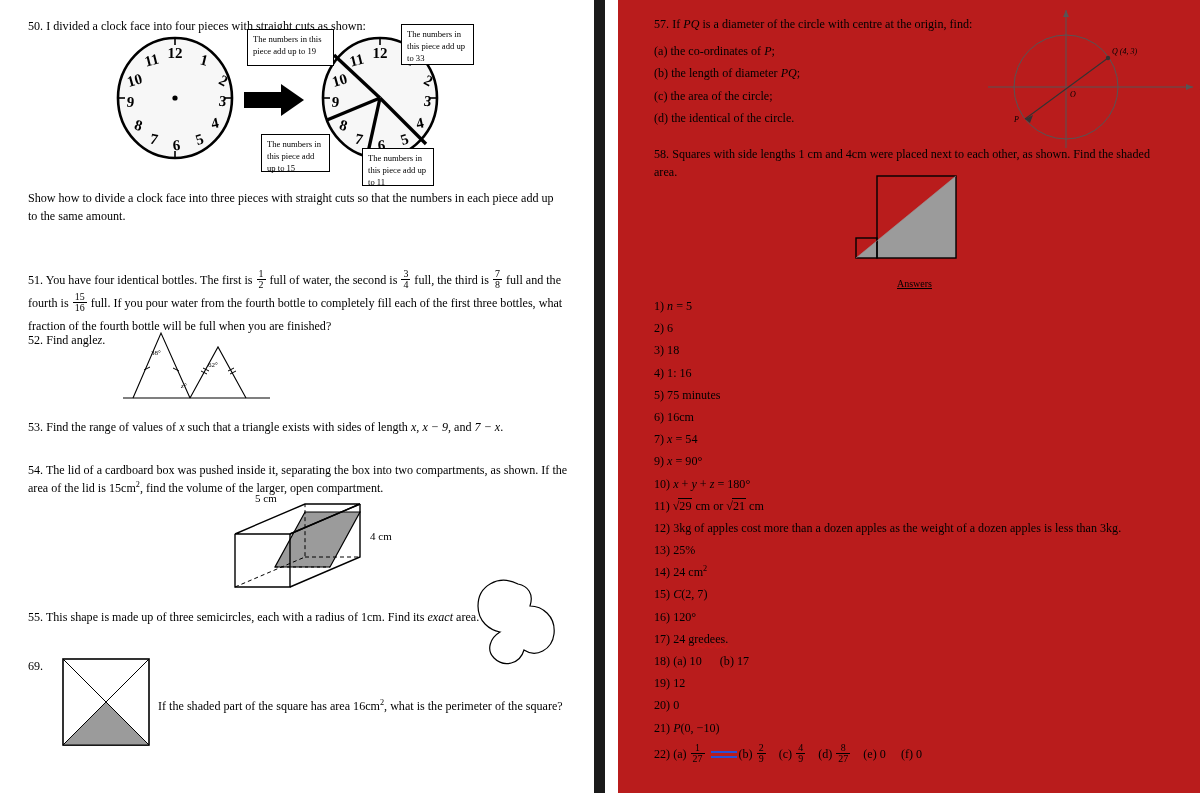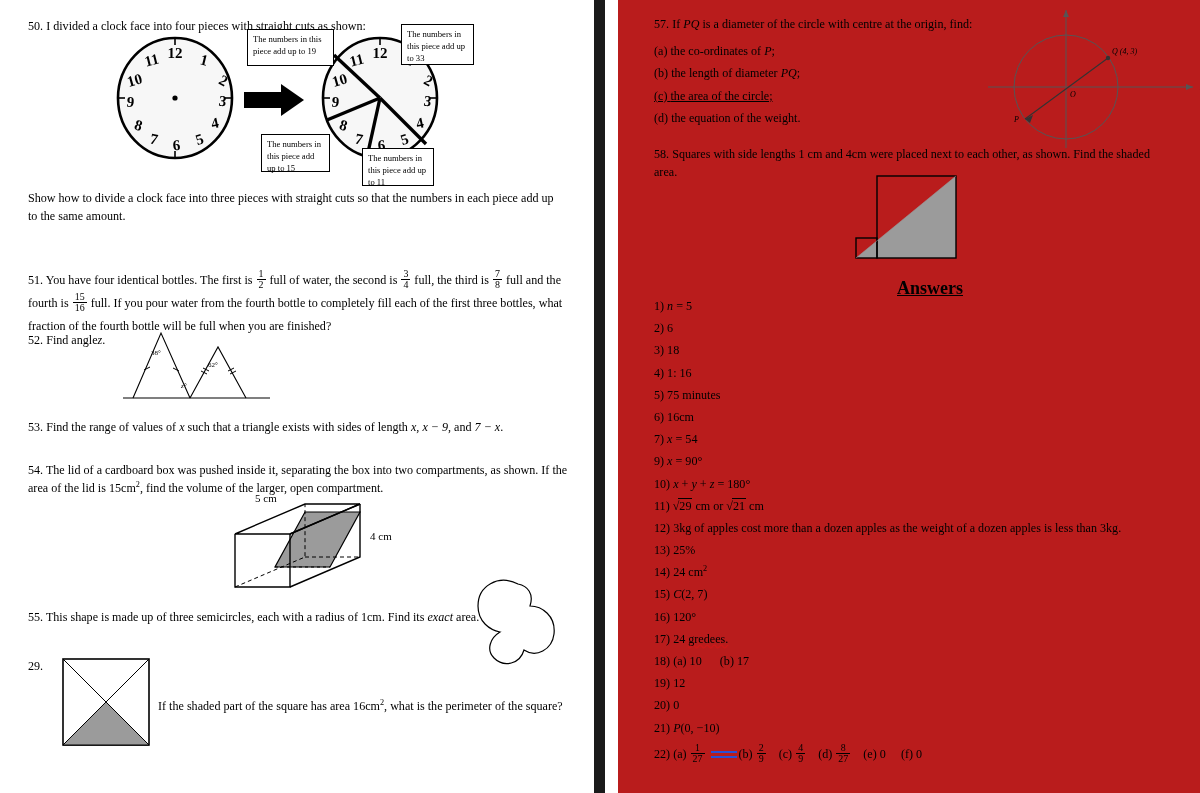--- a/index.html
+++ b/index.html
@@ -27,21 +27,21 @@
   sup{font-size:.68em;vertical-align:super;line-height:0;}
 
   
   .clockwrap{position:absolute;}
   .callout{
     position:absolute;border:1px solid #000;background:#fff;
     font-size:8.6px;line-height:1.38;padding:4px 5px;box-sizing:border-box;
   }
   
   .answers-title{
-    position:absolute;font-size:18px;text-decoration:underline;font-weight:700;
+    position:absolute;font-size:10px;text-decoration:underline;font-weight:400;
   }
   .ansline{font-size:12.1px;}
   .sq-mark{
     display:inline-block;width:26px;border-bottom:2px solid #2a4fd6;
     border-top:2px solid #2a4fd6;height:3px;vertical-align:middle;margin:0 2px;
   }
   .redsquig{
     border-bottom:2px wavy #d01616;
     text-decoration:underline wavy #d01616;
     text-decoration-skip-ink:none;
@@ -215,21 +215,21 @@
 
     <div style="position:absolute;left:472px;top:576px;">
       <svg width="92" height="90" viewBox="0 0 92 90">
         <path d="M46,8 C26,-2 6,10 6,30 C6,46 18,54 28,56
                  C18,62 14,74 22,82 C32,92 48,88 52,74
                  C64,82 80,74 82,58 C84,40 70,30 58,30
                  C62,18 56,10 46,8 Z" fill="#fff" stroke="#000" stroke-width="1.2"></path>
       </svg>
     </div>
 
-    <div class="qtext q" style="left:28px;top:658px;">29.</div>
+    <div class="qtext q" style="left:28px;top:658px;">69.</div>
 
     <div style="position:absolute;left:62px;top:658px;">
       <svg width="88" height="88" viewBox="0 0 88 88">
         <rect x="1" y="1" width="86" height="86" fill="#fff" stroke="#000" stroke-width="1.6"></rect>
         <polygon points="1,87 87,87 44,44" fill="#9b9b9b" stroke="#000" stroke-width="1"></polygon>
         <line x1="1" y1="1" x2="87" y2="87" stroke="#000" stroke-width="1"></line>
         <line x1="87" y1="1" x2="1" y2="87" stroke="#000" stroke-width="1"></line>
       </svg>
     </div>
 
@@ -252,27 +252,27 @@
     <div class="qtext q" style="left:36px;top:43px;">
       <span>(a)</span>
       <span>the co-ordinates of</span>
       <span class="mi">P</span><span>;</span>
     </div>
     <div class="qtext q" style="left:36px;top:65px;">
       <span>(b)</span>
       <span>the length of diameter</span>
       <span class="mi">PQ</span><span>;</span>
     </div>
-    <div class="qtext q" style="left:36px;top:88px;text-decoration:underline;">
+    <div class="qtext q" style="left:36px;top:88px;">
       <span>(c)</span>
       <span>the area of the circle;</span>
     </div>
     <div class="qtext q" style="left:36px;top:110px;">
       <span>(d)</span>
-      <span>the equation of the weight.</span>
+      <span>the identical of the circle.</span>
     </div>
 
     <div style="position:absolute;left:360px;top:2px;">
       <svg width="232" height="152" viewBox="0 0 232 152">
 
         <line x1="10" y1="85" x2="215" y2="85" stroke="#555" stroke-width="1"></line>
         <polygon points="215,85 208,82 208,88" fill="#555"></polygon>
         <line x1="88" y1="146" x2="88" y2="8" stroke="#555" stroke-width="1"></line>
         <polygon points="88,8 85,15 91,15" fill="#555"></polygon>
 

